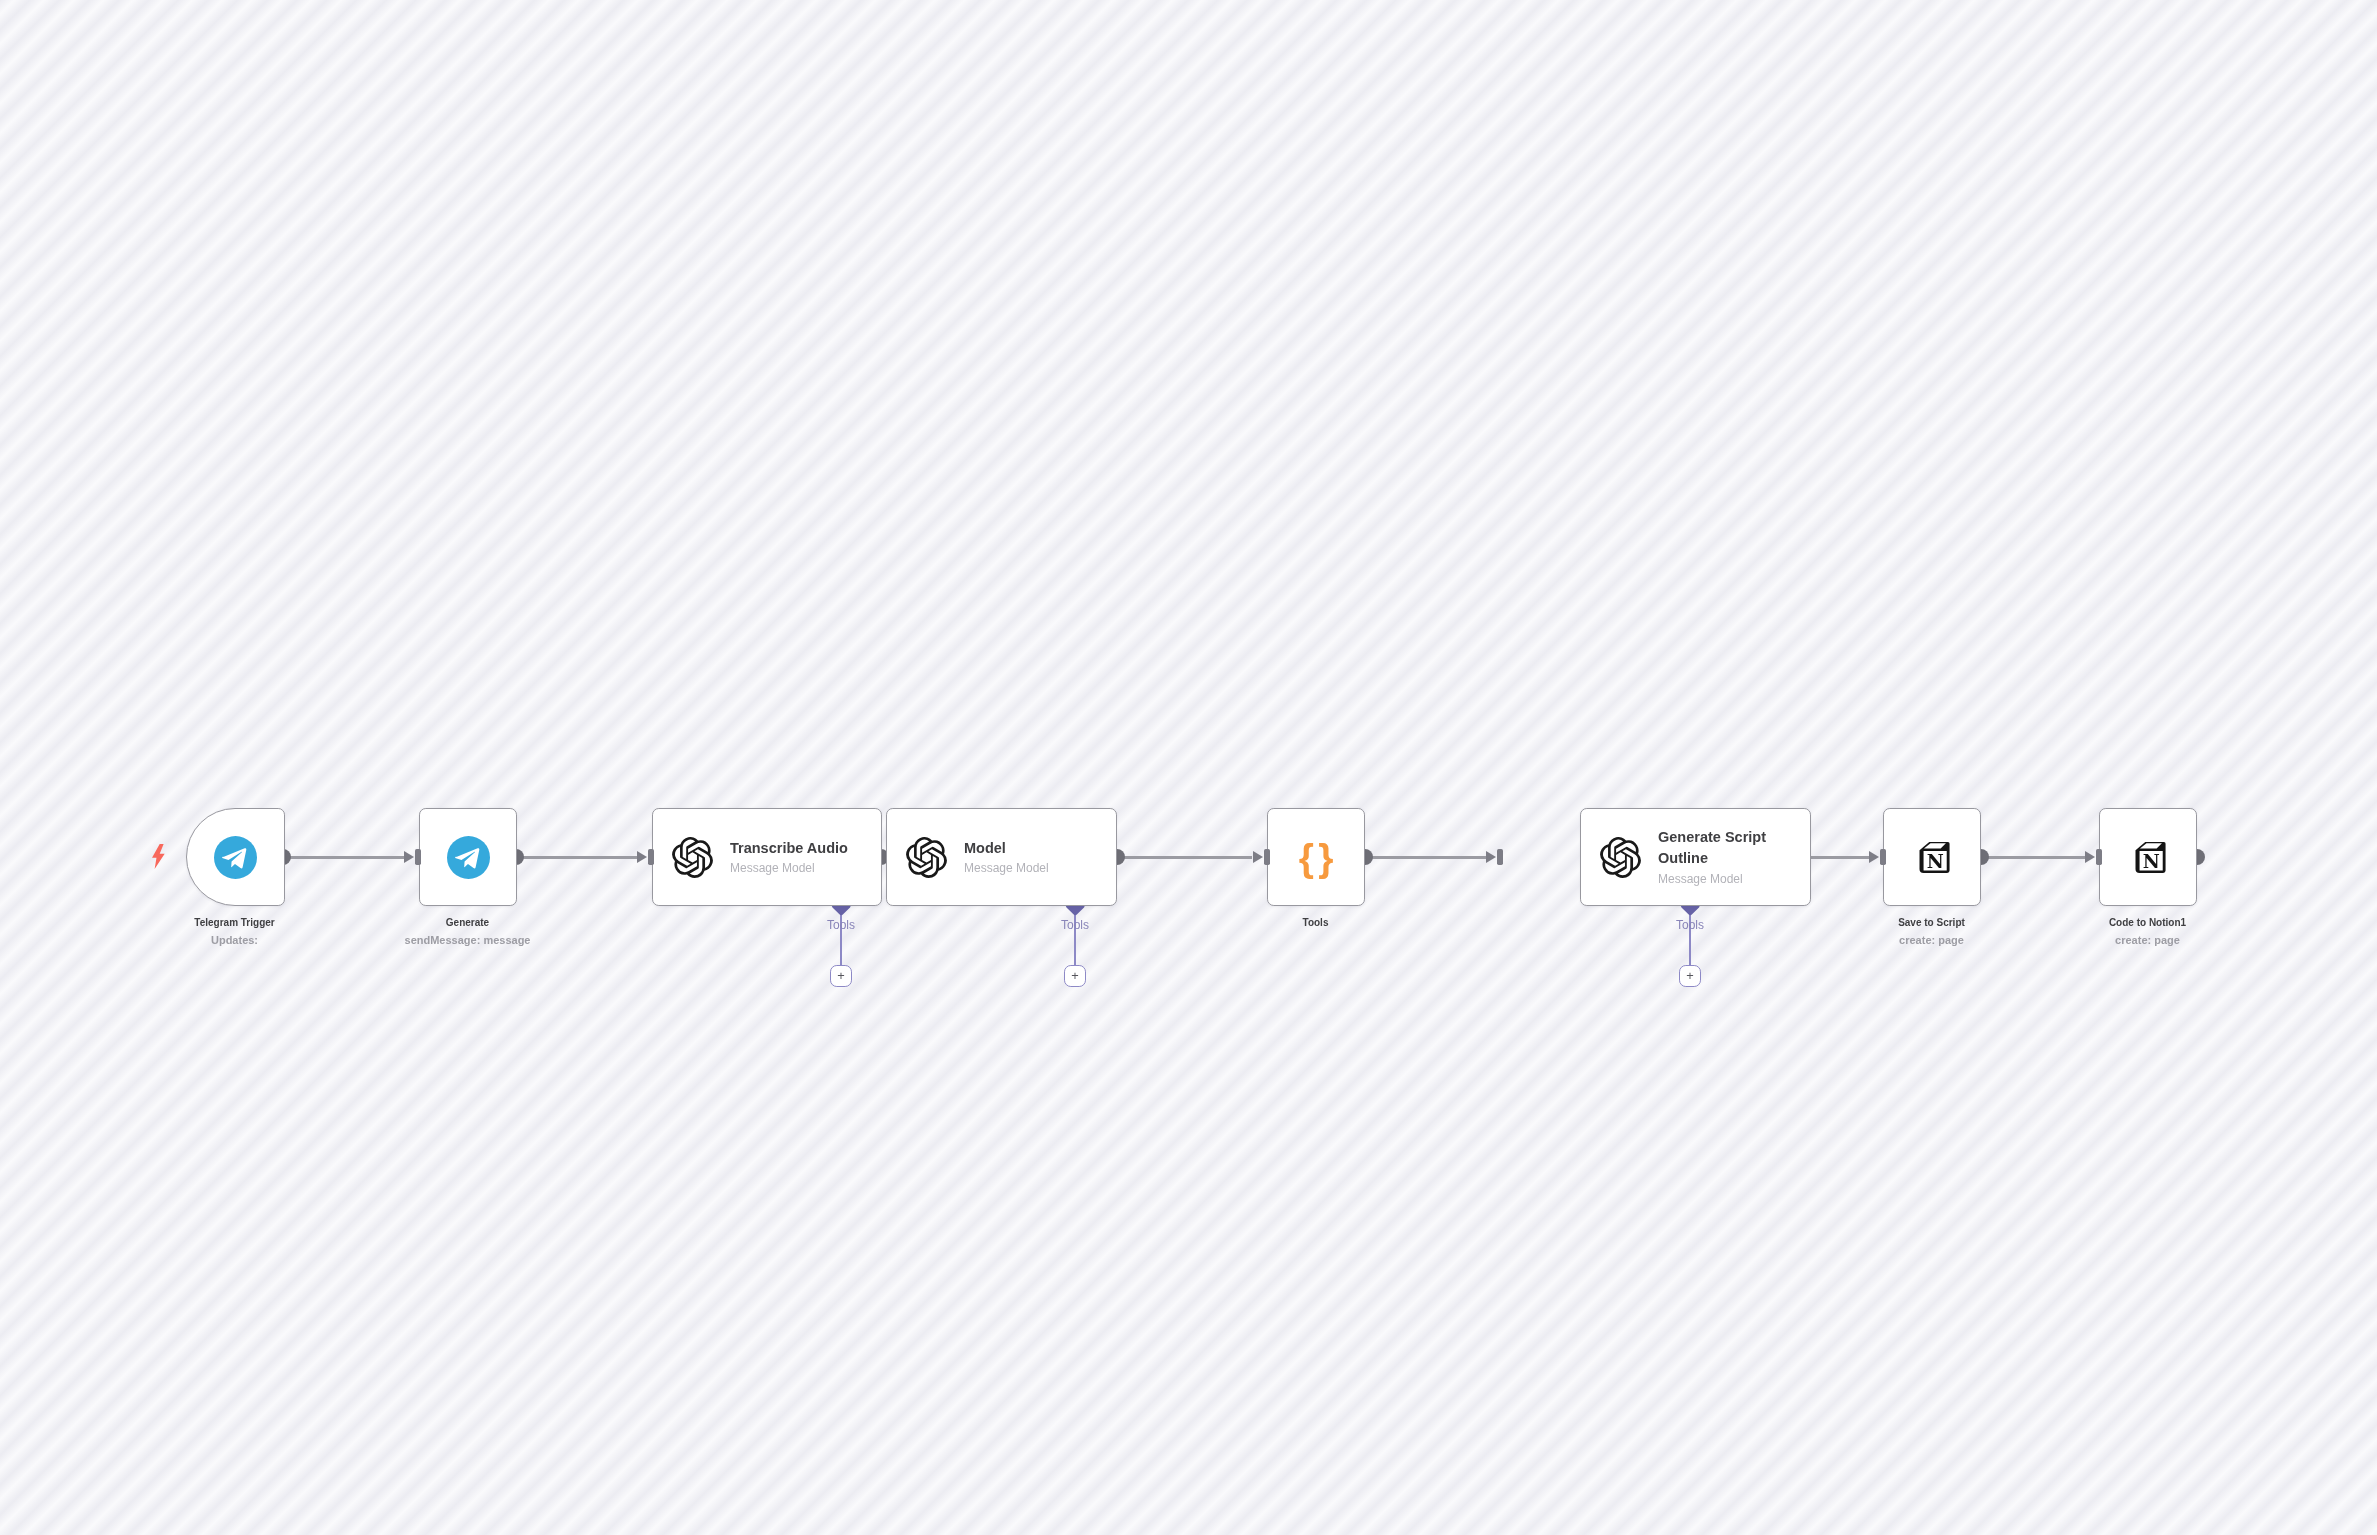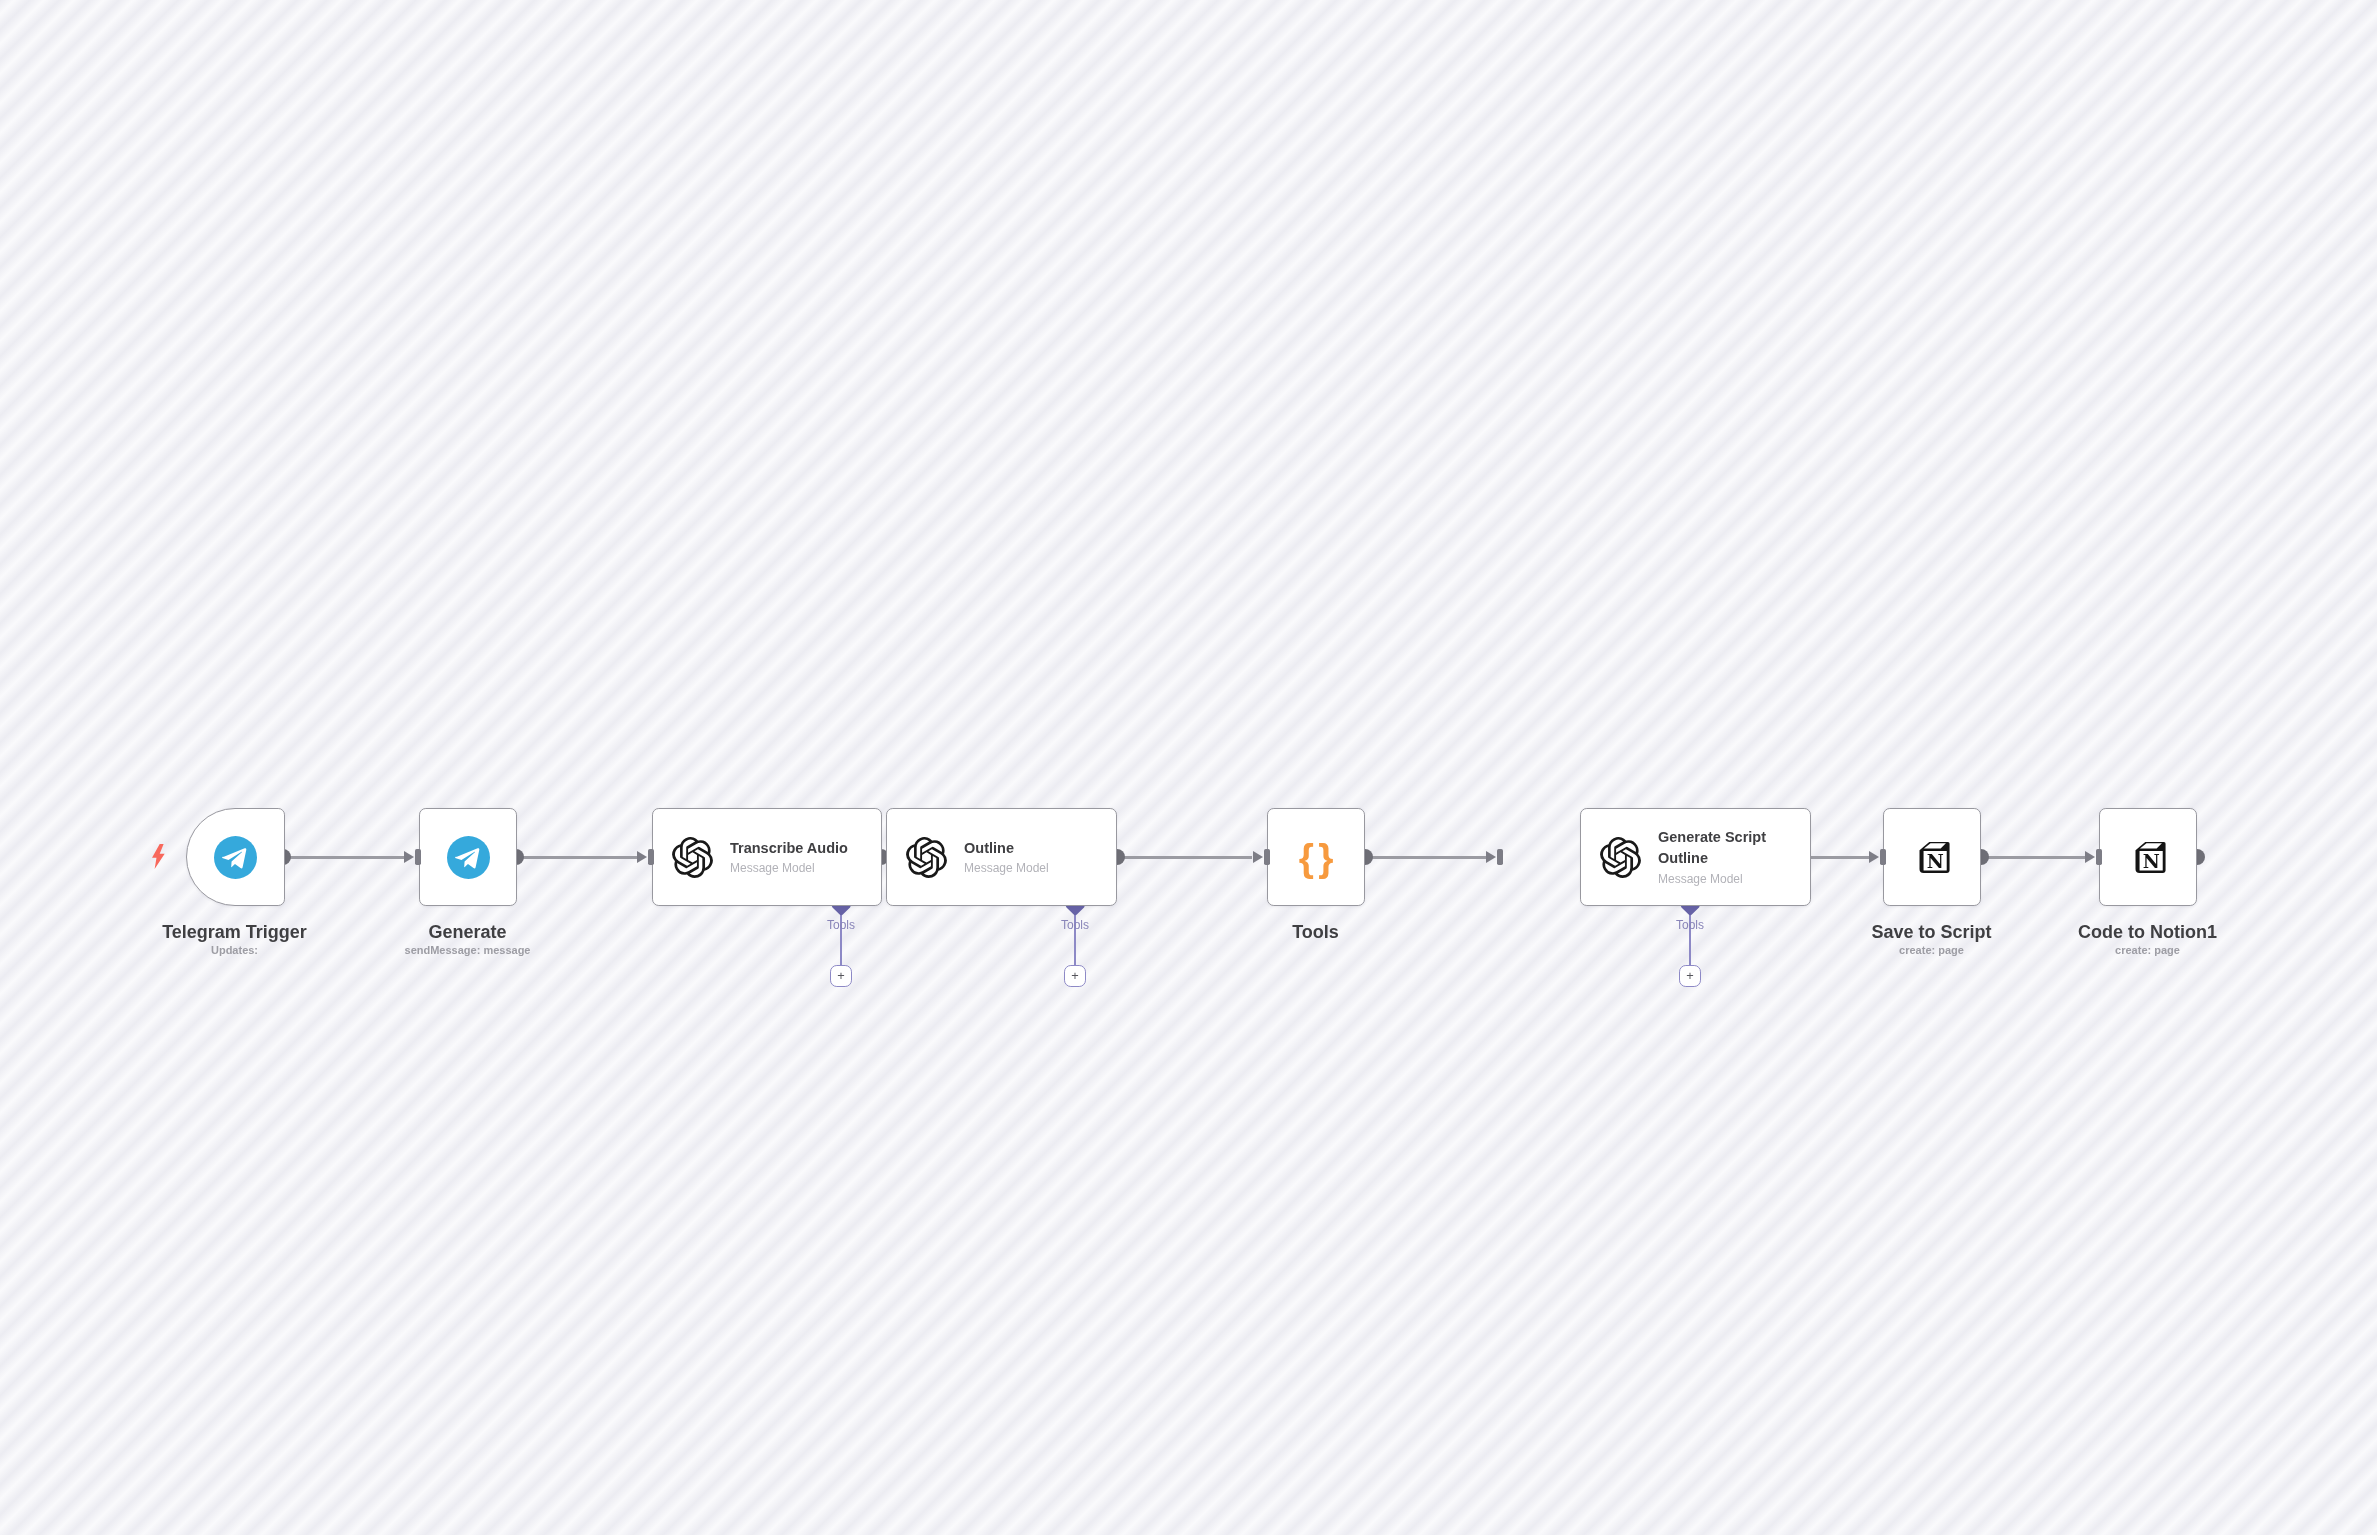--- a/index.html
+++ b/index.html
@@ -26,21 +26,21 @@
   .code-glyph{
     font-size:39px;font-weight:600;letter-spacing:4.3px;
     color:var(--code-orange,#f79a3e);line-height:1;padding-left:4.3px;
   }
   .ntext{margin-left:17px;width:138px;display:flex;flex-direction:column;justify-content:center;}
   .ntitle{font-size:14.5px;font-weight:700;color:var(--title-dark,#3f3f42);line-height:21px;}
   .nsub{font-size:12px;color:var(--subtitle-light,#b2b2b8);line-height:15.3px;margin-top:2.6px;}
 
   
   .nlabel{position:absolute;top:914px;width:187px;text-align:center;z-index:3;}
-  .nlabel-title{font-size:18px;font-weight:700;color:var(--title-dark,#3f3f42);line-height:17px;margin-top:10px;}
+  .nlabel-title{font-size:10px;font-weight:700;color:var(--title-dark,#3f3f42);line-height:17px;}
   .nlabel-sub{font-size:11px;color:var(--subtitle-gray,#9d9da4);line-height:13.6px;margin-top:3.4px;font-weight:bold;}
 
   
   .conn{position:absolute;top:856px;height:2.6px;background:var(--line-gray,#9b9ba2);z-index:1;}
   .dot{position:absolute;top:849px;width:16px;height:16px;border-radius:50%;
        background:var(--dot-gray,#6e6e76);z-index:2;cursor:crosshair;}
   .tri{position:absolute;top:851px;width:0;height:0;z-index:2;
        border-left:10.2px solid var(--port-gray,#7d7d86);
        border-top:6.4px solid transparent;border-bottom:6.4px solid transparent;}
   .bar{position:absolute;top:849px;width:6px;height:16px;border-radius:1.7px;
@@ -152,21 +152,21 @@
       </button>
   </div>
 
   <div class="node wide" style="left:886px;width:231px">
     <span class="icon">
       <svg width="41" height="41" viewBox="0 0 24 24" fill="#191919">
           <path d="M22.2819 9.8211a5.9847 5.9847 0 0 0-.5157-4.9108 6.0462 6.0462 0 0 0-6.5098-2.9A6.0651 6.0651 0 0 0 4.9807 4.1818a5.9847 5.9847 0 0 0-3.9977 2.9 6.0462 6.0462 0 0 0 .7427 7.0966 5.98 5.98 0 0 0 .511 4.9107 6.051 6.051 0 0 0 6.5146 2.9001A5.9847 5.9847 0 0 0 13.2599 24a6.0557 6.0557 0 0 0 5.7718-4.2058 5.9894 5.9894 0 0 0 3.9977-2.9001 6.0557 6.0557 0 0 0-.7475-7.073zm-9.022 12.6081a4.4755 4.4755 0 0 1-2.8764-1.0408l.1419-.0804 4.7783-2.7582a.7948.7948 0 0 0 .3927-.6813v-6.7369l2.02 1.1686a.071.071 0 0 1 .038.052v5.5826a4.504 4.504 0 0 1-4.4945 4.4944zm-9.6607-4.1254a4.4708 4.4708 0 0 1-.5346-3.0137l.142.0852 4.783 2.7582a.7712.7712 0 0 0 .7806 0l5.8428-3.3685v2.3324a.0804.0804 0 0 1-.0332.0615L9.74 19.9502a4.4992 4.4992 0 0 1-6.1408-1.6464zM2.3408 7.8956a4.485 4.485 0 0 1 2.3655-1.9728V11.6a.7664.7664 0 0 0 .3879.6765l5.8144 3.3543-2.0201 1.1685a.0757.0757 0 0 1-.071 0l-4.8303-2.7865A4.504 4.504 0 0 1 2.3408 7.8956zm16.5963 3.8558L13.1038 8.364 15.1192 7.2a.0757.0757 0 0 1 .071 0l4.8303 2.7913a4.4944 4.4944 0 0 1-.6765 8.1042v-5.6772a.79.79 0 0 0-.407-.667zm2.0107-3.0231l-.142-.0852-4.7735-2.7818a.7759.7759 0 0 0-.7854 0L9.409 9.2297V6.8974a.0662.0662 0 0 1 .0284-.0615l4.8303-2.7866a4.4992 4.4992 0 0 1 6.6802 4.66zM8.3065 12.863l-2.02-1.1638a.0804.0804 0 0 1-.038-.0567V6.0742a4.4992 4.4992 0 0 1 7.3757-3.4537l-.142.0805L8.704 5.459a.7948.7948 0 0 0-.3927.6813zm1.0976-2.3654l2.602-1.4998 2.6069 1.4998v2.9994l-2.5974 1.4997-2.6067-1.4997Z"></path>
         </svg>
     </span>
     <div class="ntext">
-      <div class="ntitle">Outline</div>
+      <div class="ntitle">Model</div>
       <div class="nsub">Message Model</div>
     </div>
   </div>
   <div class="toolconn" style="left:1041px">
     <span class="vline"></span>
     <span class="diamond"></span>
     <span class="tools-label">Tools</span>
     <button class="add-btn">
         <span>+</span>
       </button>

